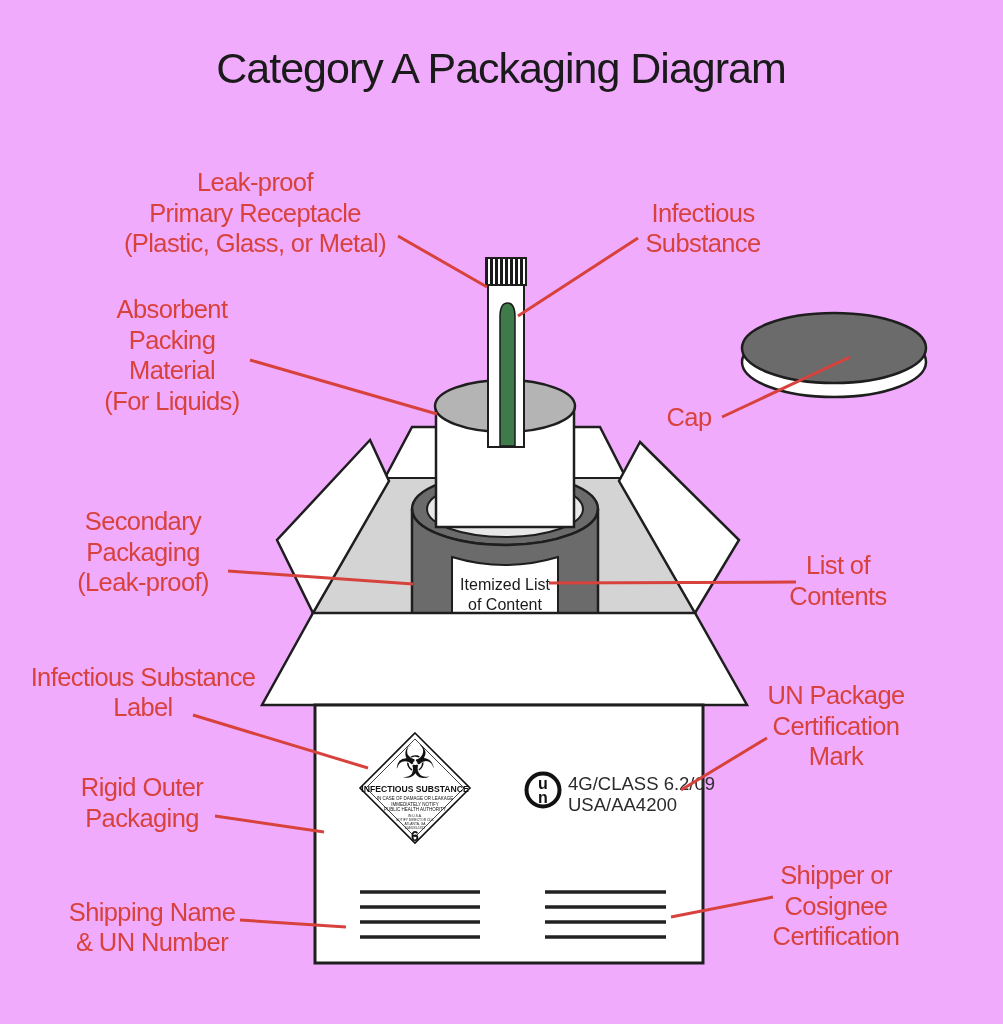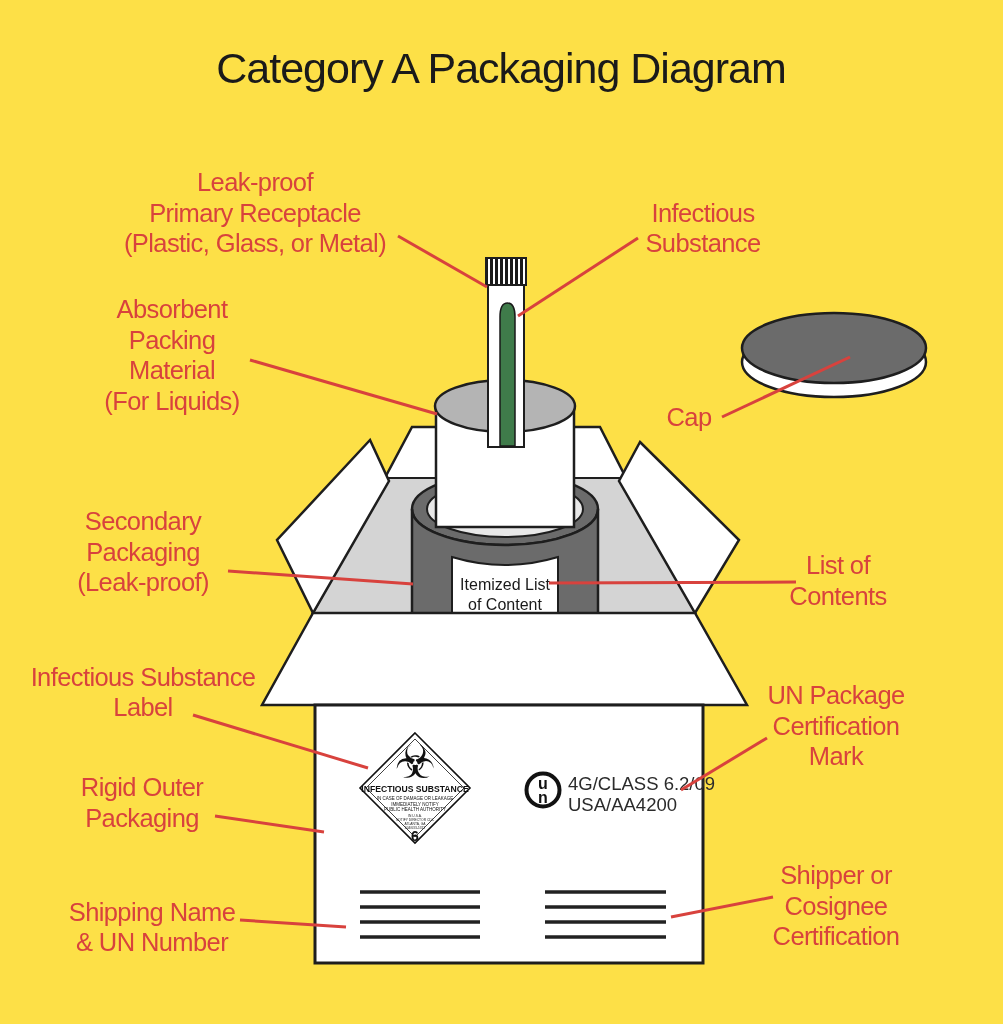--- a/index.html
+++ b/index.html
@@ -1,16 +1,16 @@
 <!DOCTYPE html>
 <html><head>
 <meta charset="utf-8">
 <style>
   html,body{margin:0;padding:0;background:#ffffff;}
-  .stage{position:relative;width:1003px;height:1024px;background:#fde047;overflow:hidden;}
+  .stage{position:relative;width:1003px;height:1024px;background:#f0abfc;overflow:hidden;}
   svg{display:block;}
   text{font-family:"Liberation Sans",sans-serif;}
   .title-text{font-size:43px;fill:#1a1a1a;letter-spacing:-1px;}
   .red-label{font-size:25.5px;letter-spacing:-0.6px;}
   .ink{stroke:#1e1e1e;}
   .card-text{font-size:16px;fill:#1a1a1a;}
   .haz-title{font-size:8.6px;font-weight:bold;fill:#111;}
   .haz-small{font-size:4.5px;fill:#111;}
   .haz-fine{font-size:3.3px;fill:#222;}
   .haz-six{font-size:14px;font-weight:bold;fill:#111;}

